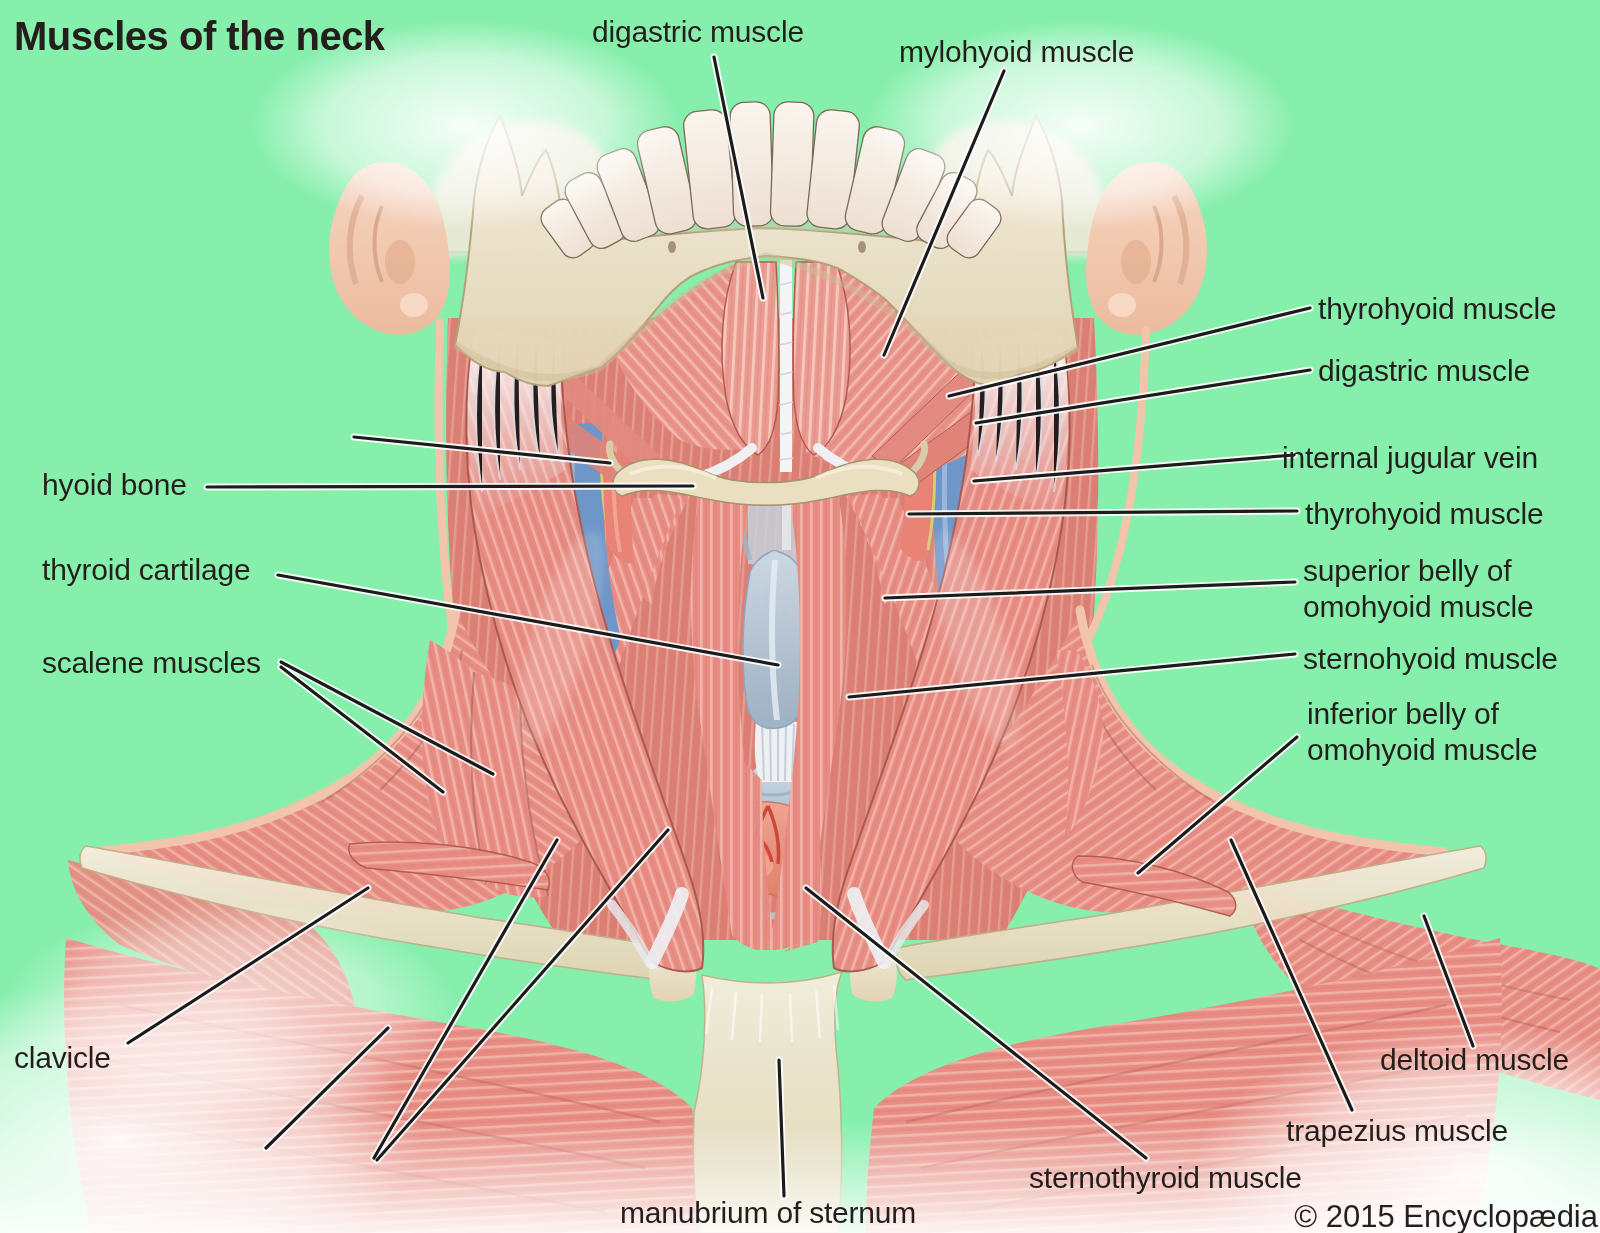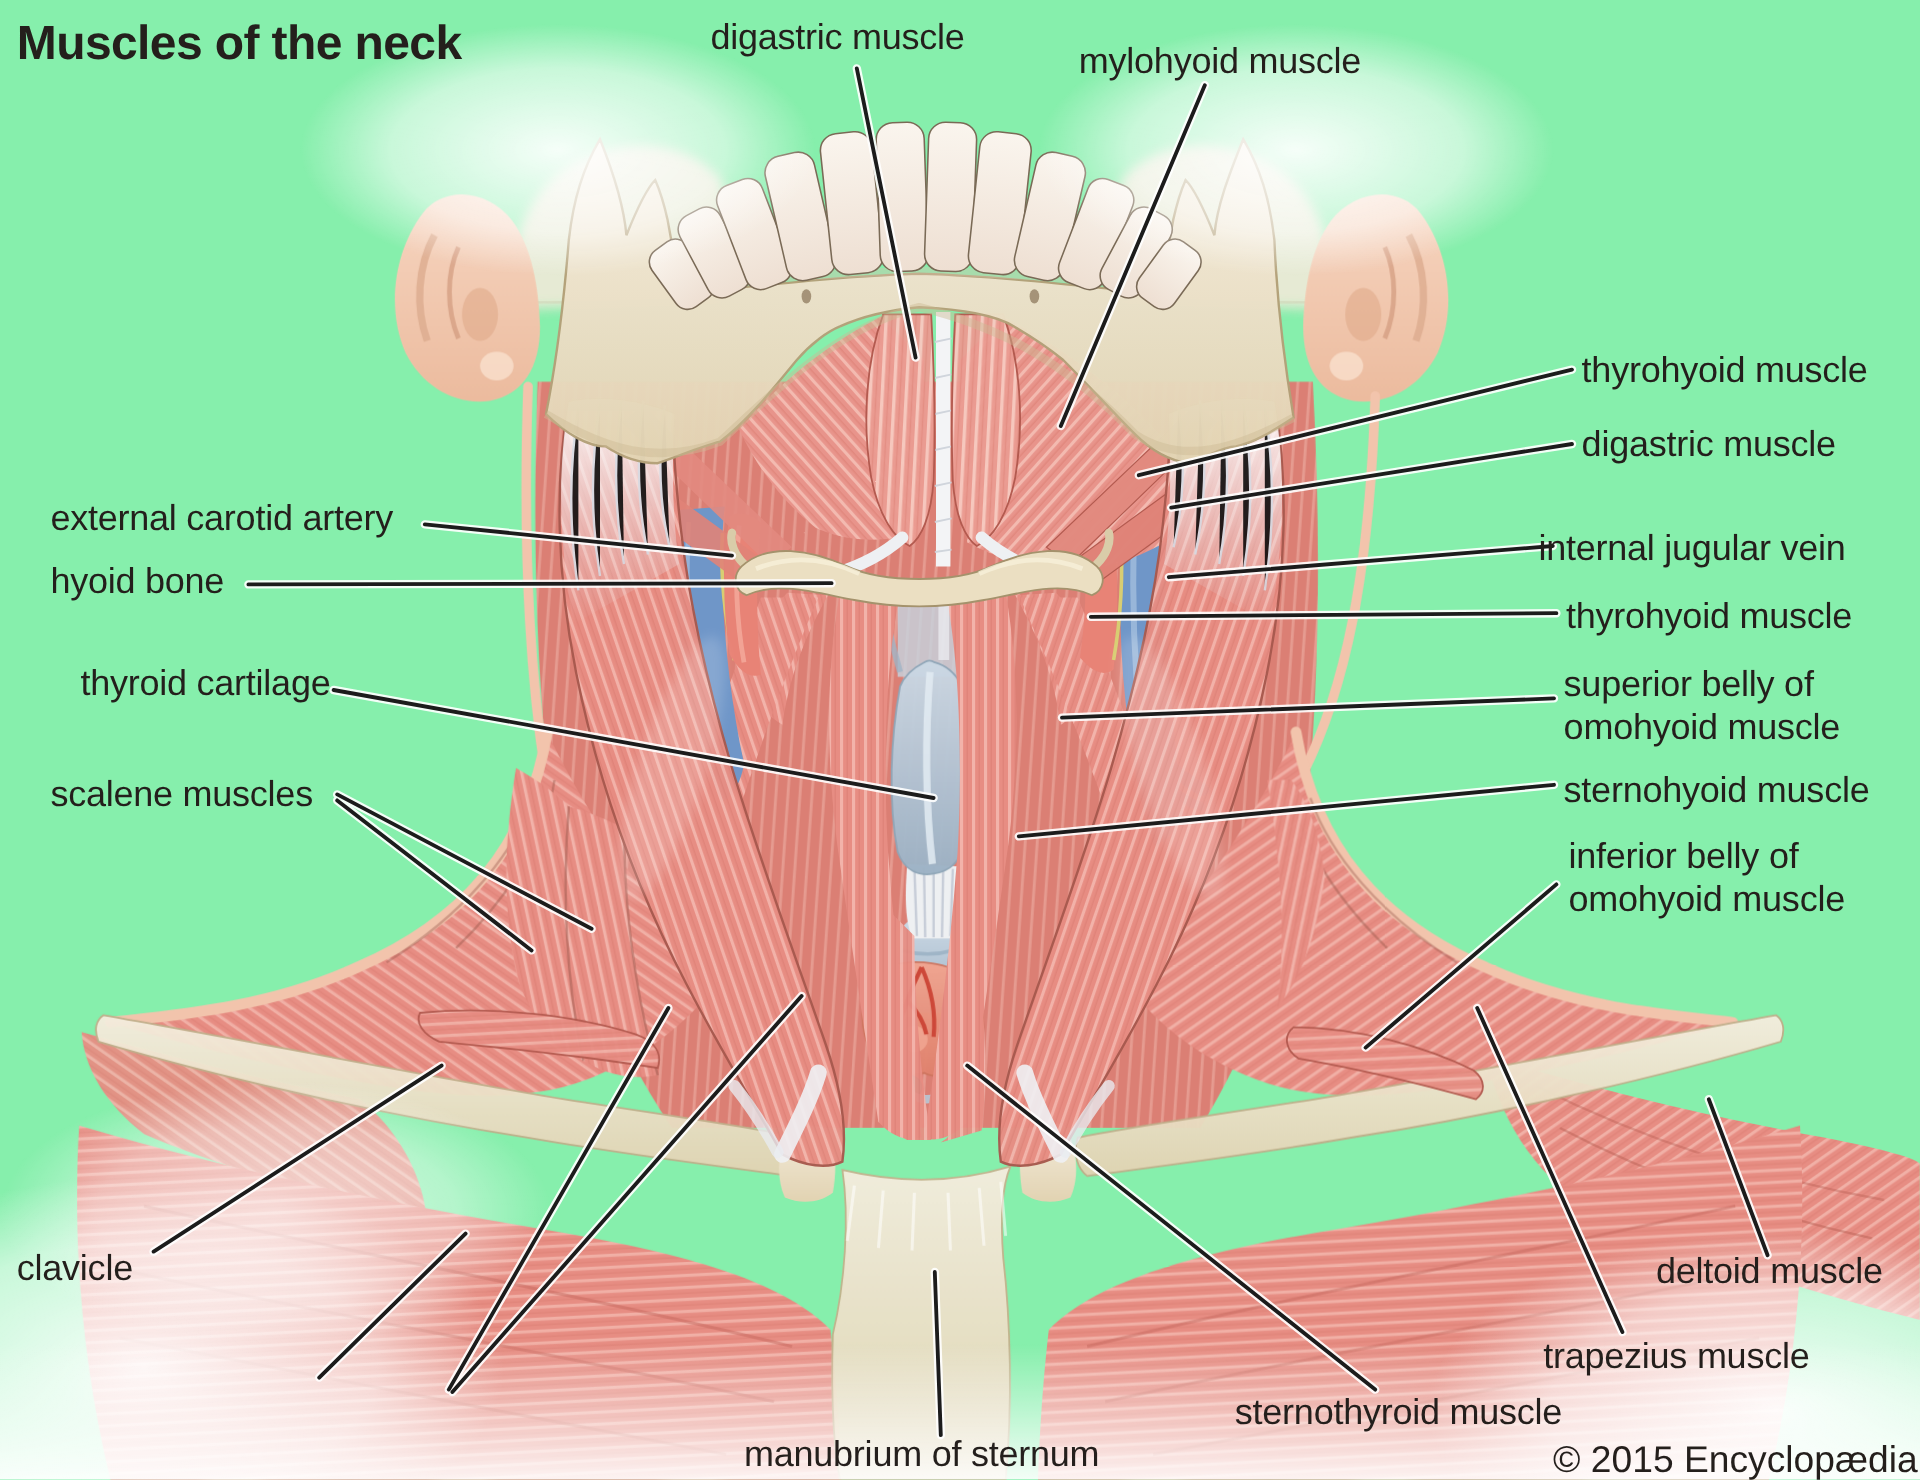--- a/index.html
+++ b/index.html
@@ -407,23 +407,22 @@
 <div class="label" style="left:1282px;top:440px;">internal jugular vein</div>
 <div class="label" style="left:1305px;top:496px;">thyrohyoid muscle</div>
 <div class="label" style="left:1303px;top:553px;">superior belly of
 omohyoid muscle</div>
 <div class="label" style="left:1303px;top:641px;">sternohyoid muscle</div>
 <div class="label" style="left:1307px;top:696px;">inferior belly of
 omohyoid muscle</div>
 <div class="label" style="left:1380px;top:1042px;">deltoid muscle</div>
 <div class="label" style="left:1286px;top:1113px;">trapezius muscle</div>
 
-<div class="label" style="left:42px;top:415px;">external carotid artery</div>
 <div class="label" style="left:42px;top:467px;">hyoid bone</div>
-<div class="label" style="left:42px;top:552px;margin-left:25px;">thyroid cartilage</div>
+<div class="label" style="left:42px;top:552px;">thyroid cartilage</div>
 <div class="label" style="left:42px;top:645px;">scalene muscles</div>
 <div class="label" style="left:14px;top:1040px;">clavicle</div>
 <div class="label ctr" style="left:620px;top:1195px;width:330px;">manubrium of sternum</div>
 <div class="label" style="left:993px;top:1160px;margin-left:36px;">sternothyroid muscle</div>
 
 <div class="copyright" style="left:1178px;top:1199px;width:420px;">© 2015 Encyclopædia Britannica, Inc.</div>
 
 </div>
 
 </body></html>

